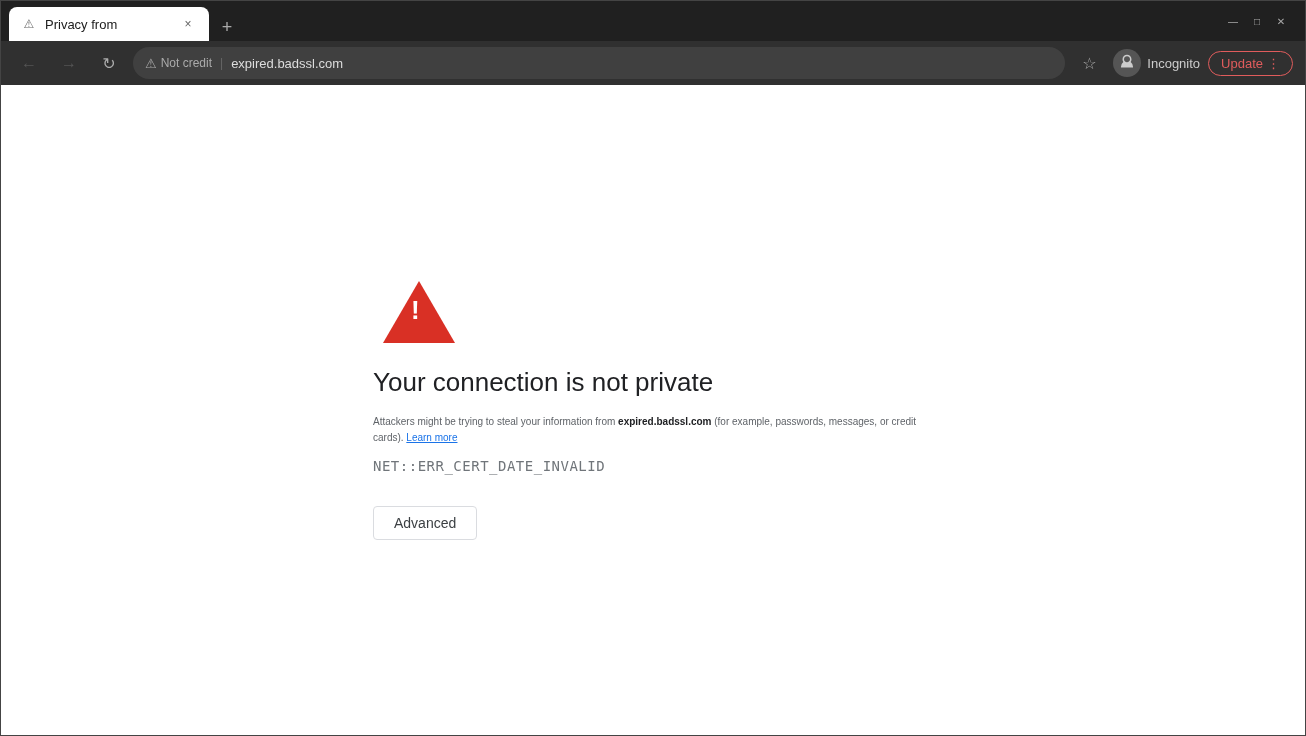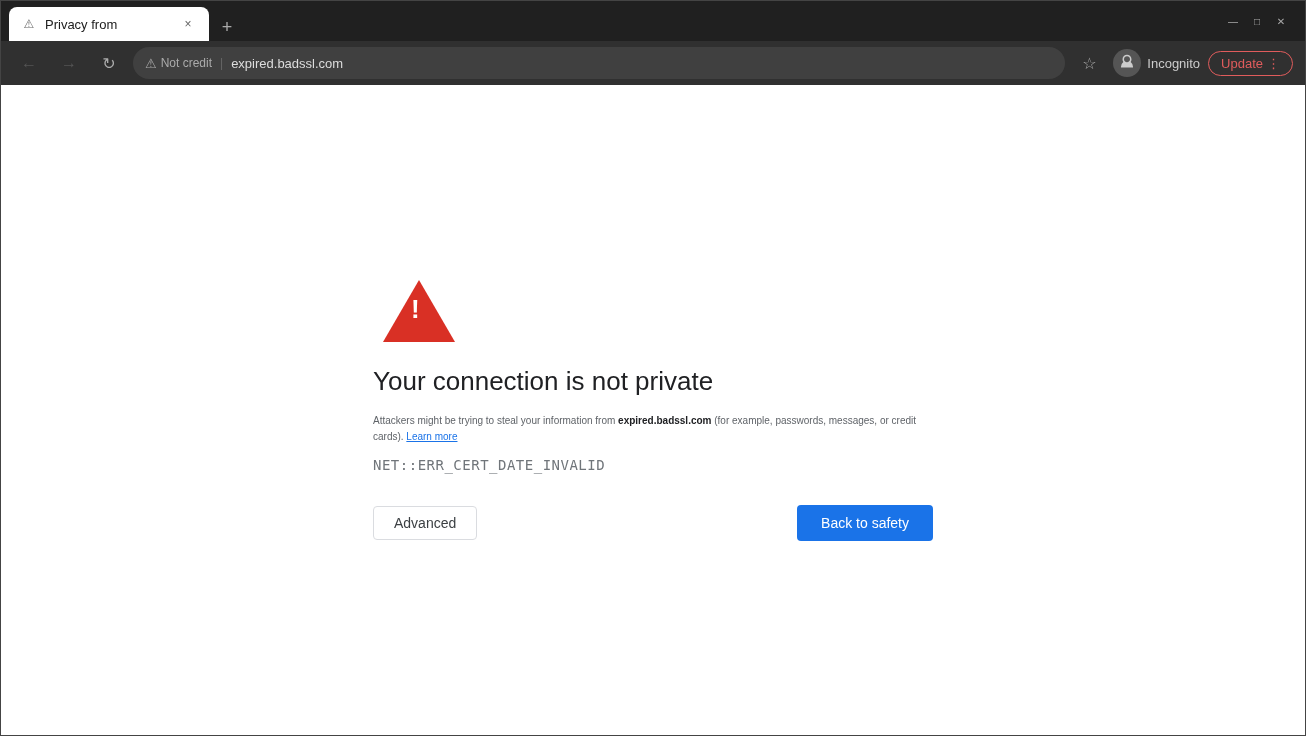--- a/index.html
+++ b/index.html
@@ -396,19 +396,18 @@
       <h1 class="error-title">Your connection is not private</h1>
 
       <p class="error-description">
         <span>Attackers might be trying to steal your information from </span><strong>expired.badssl.com</strong><span> (for example, passwords, messages, or credit cards). </span><a class="learn-more">Learn more</a>
       </p>
 
       <div class="error-code">NET::ERR_CERT_DATE_INVALID</div>
 
       <div class="button-row">
         <button class="advanced-btn">Advanced</button>
-        <button class="back-to-safety-btn">Back to safety</button>
       </div>
 
     </div>
   </div>
 
 </div>
 
 </body></html>

